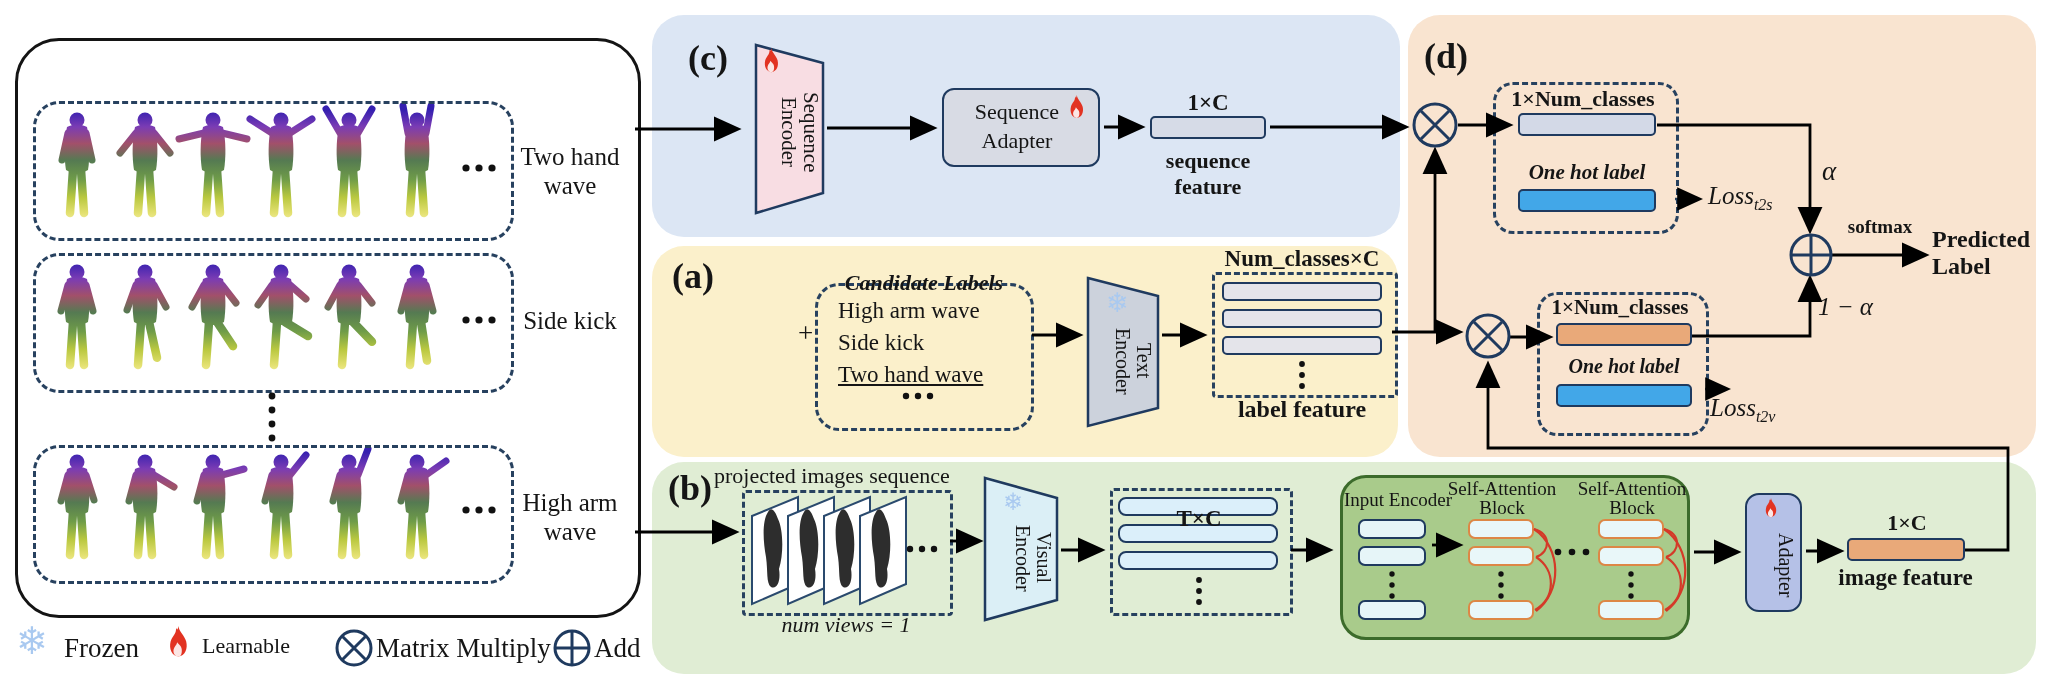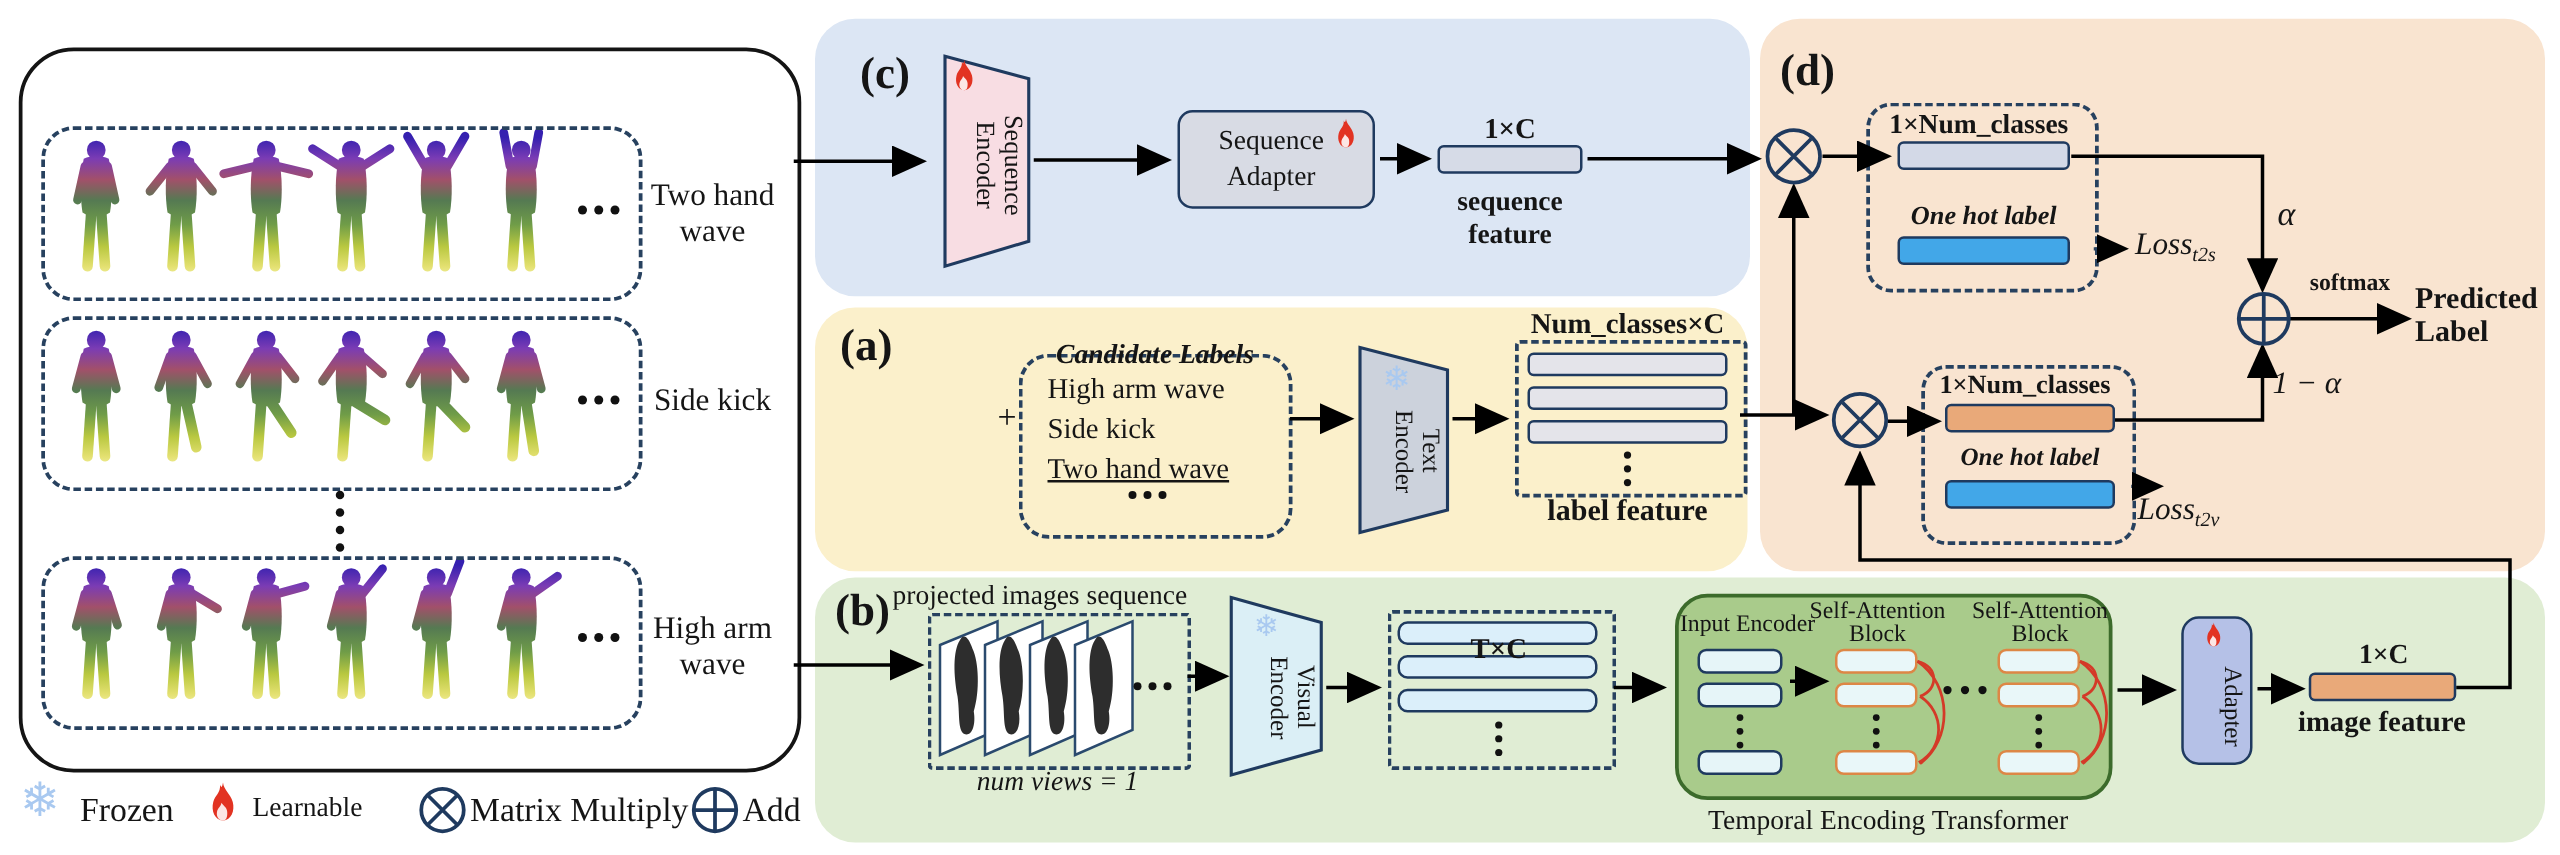--- a/index.html
+++ b/index.html
@@ -300,21 +300,20 @@
   <div class="bar" style="left:1358px;top:546px;width:68px;height:20px;background:#e6f5f8;border-radius:7px;"></div>
   <div class="bar" style="left:1358px;top:600px;width:68px;height:20px;background:#e6f5f8;border-radius:7px;"></div>
 
   <div class="bar" style="left:1468px;top:519px;width:66px;height:20px;background:#e9f7f9;border-color:#dd8746;border-radius:7px;"></div>
   <div class="bar" style="left:1468px;top:546px;width:66px;height:20px;background:#e9f7f9;border-color:#dd8746;border-radius:7px;"></div>
   <div class="bar" style="left:1468px;top:600px;width:66px;height:20px;background:#e9f7f9;border-color:#dd8746;border-radius:7px;"></div>
 
   <div class="bar" style="left:1598px;top:519px;width:66px;height:20px;background:#e9f7f9;border-color:#dd8746;border-radius:7px;"></div>
   <div class="bar" style="left:1598px;top:546px;width:66px;height:20px;background:#e9f7f9;border-color:#dd8746;border-radius:7px;"></div>
   <div class="bar" style="left:1598px;top:600px;width:66px;height:20px;background:#e9f7f9;border-color:#dd8746;border-radius:7px;"></div>
-  <div class="t ctr" style="left:1358px;top:643px;width:305px;font-size:22px;">Temporal Encoding Transformer</div>
 
   <div class="box" style="left:1745px;top:493px;width:57px;height:119px;background:#b5c1e7;border-radius:14px;"></div>
   <div class="vt" style="left:1752px;top:524px;width:44px;height:82px;font-size:20px;">
     <span>Adapter</span>
   </div>
   <div class="t b ctr" style="left:1876px;top:510px;width:62px;font-size:22px;">1×C</div>
   <div class="bar" style="left:1847px;top:538px;width:118px;height:23px;background:#e9a979;"></div>
   <div class="t b ctr" style="left:1828px;top:565px;width:155px;font-size:23px;">image feature</div>
 
   <div class="t b" style="left:1424px;top:36px;font-size:36px;">(d)</div>

